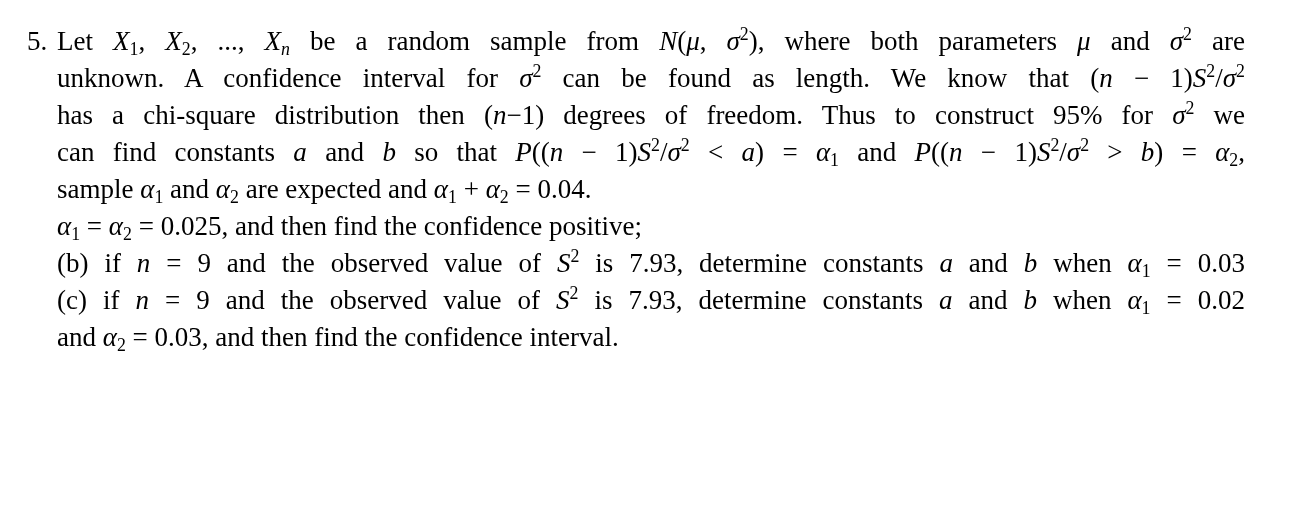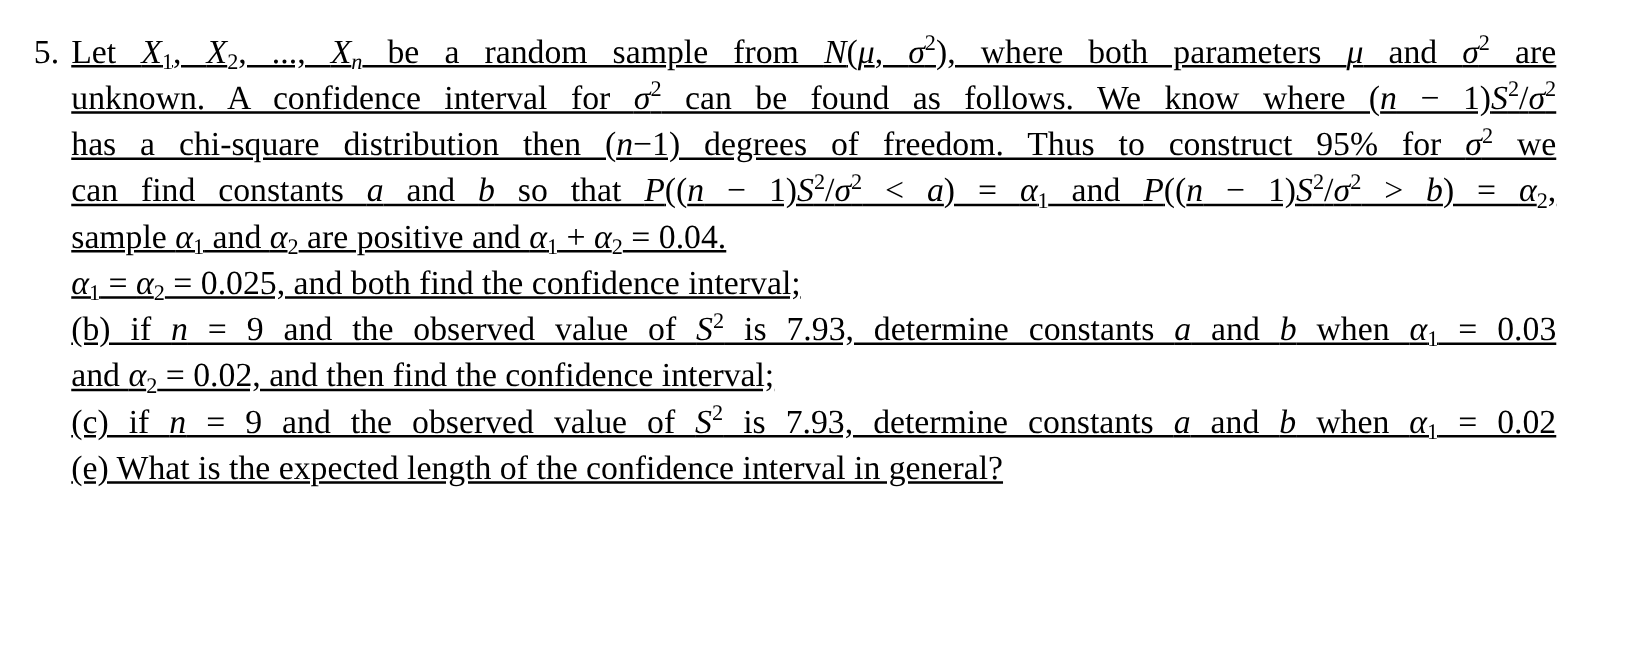--- a/index.html
+++ b/index.html
@@ -27,21 +27,20 @@
   .problem-number {
     position: absolute;
     left: 0;
     top: 0;
     line-height: 37px;
   }
   .line {
     white-space: normal;
     text-align: left;
     height: 37px;
-    text-decoration: underline;
   }
   .line.just {
     text-align: justify;
     text-align-last: justify;
   }
   .rm { font-style: normal; }
   .it { font-style: italic; }
   .sup {
     font-size: 66%;
     position: relative;
@@ -56,24 +55,23 @@
   }
 </style>
 </head>
 <body>
 
 <div class="page">
   <div class="problem">
     <span class="problem-number">5.</span>
     <div>
         <div class="line just"><span class="rm">Let </span><span class="it">X</span><span class="sbb">1</span><span class="rm">, </span><span class="it">X</span><span class="sbb">2</span><span class="rm">, ..., </span><span class="it">X</span><span class="sbb it">n</span><span class="rm"> be a random sample from </span><span class="it">N</span><span class="rm">(</span><span class="it">μ</span><span class="rm">, </span><span class="it">σ</span><span class="sup">2</span><span class="rm">), where both parameters </span><span class="it">μ</span><span class="rm"> and </span><span class="it">σ</span><span class="sup">2</span><span class="rm"> are</span></div>
-        <div class="line just"><span class="rm">unknown.  A confidence interval for </span><span class="it">σ</span><span class="sup">2</span><span class="rm"> can be found as follows.  We know where (</span><span class="it">n</span><span class="rm"> − 1)</span><span class="it">S</span><span class="sup">2</span><span class="rm">/</span><span class="it">σ</span><span class="sup">2</span></div>
+        <div class="line just"><span class="rm">unknown.  A confidence interval for </span><span class="it">σ</span><span class="sup">2</span><span class="rm"> can be found as length.  We know that (</span><span class="it">n</span><span class="rm"> − 1)</span><span class="it">S</span><span class="sup">2</span><span class="rm">/</span><span class="it">σ</span><span class="sup">2</span></div>
         <div class="line just"><span class="rm">has a chi-square distribution then (</span><span class="it">n</span><span class="rm">−1) degrees of freedom.  Thus to construct 95% for </span><span class="it">σ</span><span class="sup">2</span><span class="rm"> we</span></div>
         <div class="line just"><span class="rm">can find constants </span><span class="it">a</span><span class="rm"> and </span><span class="it">b</span><span class="rm"> so that </span><span class="it">P</span><span class="rm">((</span><span class="it">n</span><span class="rm"> − 1)</span><span class="it">S</span><span class="sup">2</span><span class="rm">/</span><span class="it">σ</span><span class="sup">2</span><span class="rm"> &lt; </span><span class="it">a</span><span class="rm">) = </span><span class="it">α</span><span class="sbb">1</span><span class="rm"> and </span><span class="it">P</span><span class="rm">((</span><span class="it">n</span><span class="rm"> − 1)</span><span class="it">S</span><span class="sup">2</span><span class="rm">/</span><span class="it">σ</span><span class="sup">2</span><span class="rm"> &gt; </span><span class="it">b</span><span class="rm">) = </span><span class="it">α</span><span class="sbb">2</span><span class="rm">,</span></div>
-        <div class="line"><span class="rm">sample </span><span class="it">α</span><span class="sbb">1</span><span class="rm"> and </span><span class="it">α</span><span class="sbb">2</span><span class="rm"> are positive and </span><span class="it">α</span><span class="sbb">1</span><span class="rm"> + </span><span class="it">α</span><span class="sbb">2</span><span class="rm"> = 0.04.</span></div>
-        <div class="line"><span class="it">α</span><span class="sbb">1</span><span class="rm"> = </span><span class="it">α</span><span class="sbb">2</span><span class="rm"> = 0.025, and both find the confidence interval;</span></div>
+        <div class="line"><span class="rm">sample </span><span class="it">α</span><span class="sbb">1</span><span class="rm"> and </span><span class="it">α</span><span class="sbb">2</span><span class="rm"> are expected and </span><span class="it">α</span><span class="sbb">1</span><span class="rm"> + </span><span class="it">α</span><span class="sbb">2</span><span class="rm"> = 0.04.</span></div>
+        <div class="line"><span class="it">α</span><span class="sbb">1</span><span class="rm"> = </span><span class="it">α</span><span class="sbb">2</span><span class="rm"> = 0.025, and then find the confidence positive;</span></div>
         <div class="line just"><span class="rm">(b) if </span><span class="it">n</span><span class="rm"> = 9 and the observed value of </span><span class="it">S</span><span class="sup">2</span><span class="rm"> is 7.93, determine constants </span><span class="it">a</span><span class="rm"> and </span><span class="it">b</span><span class="rm"> when </span><span class="it">α</span><span class="sbb">1</span><span class="rm"> = 0.03</span></div>
-        <div class="line"><span class="rm">and </span><span class="it">α</span><span class="sbb">2</span><span class="rm"> = 0.02, and then find the confidence interval;</span></div>
         <div class="line just"><span class="rm">(c) if </span><span class="it">n</span><span class="rm"> = 9 and the observed value of </span><span class="it">S</span><span class="sup">2</span><span class="rm"> is 7.93, determine constants </span><span class="it">a</span><span class="rm"> and </span><span class="it">b</span><span class="rm"> when </span><span class="it">α</span><span class="sbb">1</span><span class="rm"> = 0.02</span></div>
-        <div class="line"><span class="rm">(e) What is the expected length of the confidence interval in general?</span></div>
+        <div class="line"><span class="rm">and </span><span class="it">α</span><span class="sbb">2</span><span class="rm"> = 0.03, and then find the confidence interval.</span></div>
       </div>
   </div>
 </div>
 
 </body></html>

